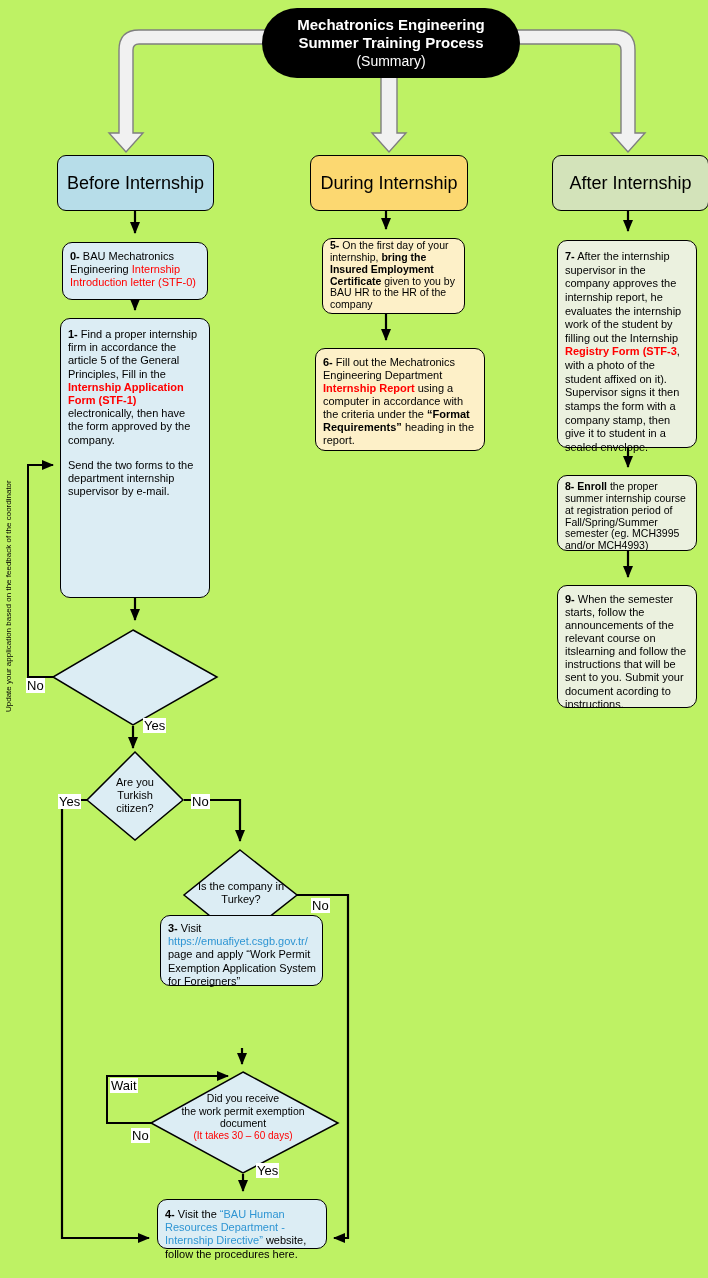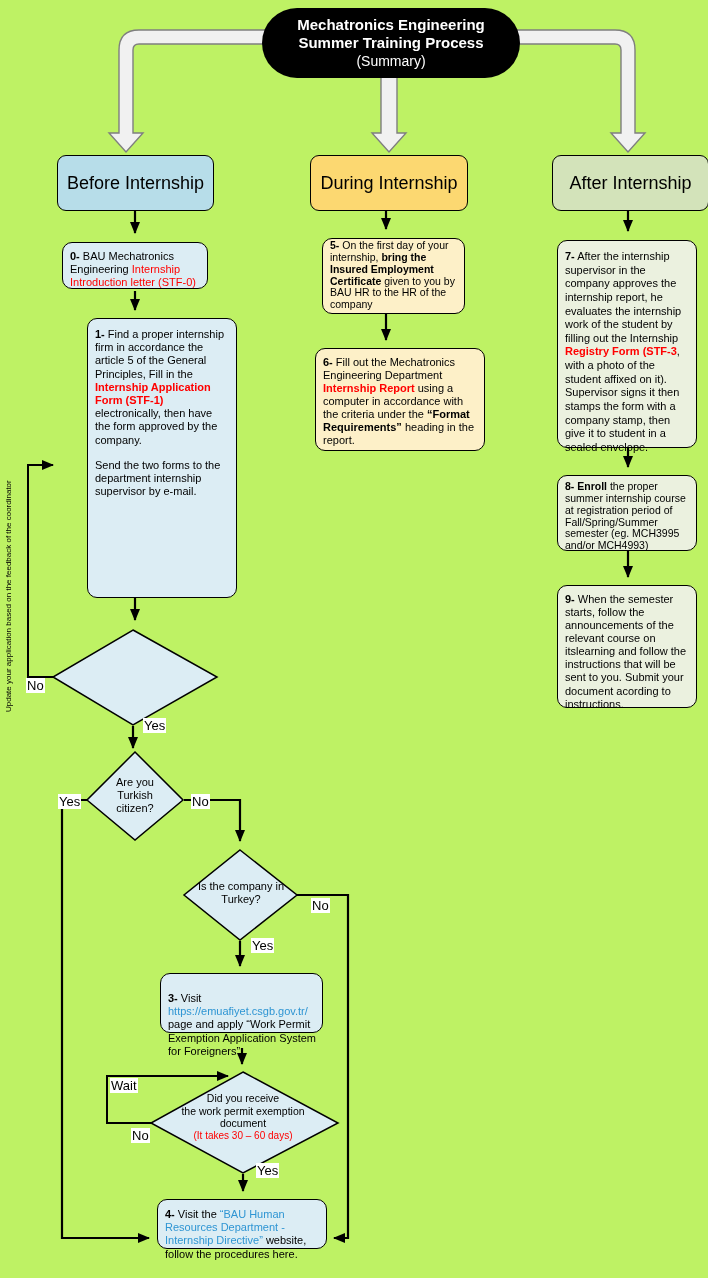--- a/index.html
+++ b/index.html
@@ -92,25 +92,25 @@
   </div>
   <div class="hdr hdr-during">
     <span>During Internship</span>
   </div>
   <div class="hdr hdr-after">
     <span>After Internship</span>
   </div>
 
   <div class="sidenote">Update your application based on the feedback of the coordinator</div>
 
-  <div class="box box-before" style="left:62px;top:242px;width:146px;height:47px;">
+  <div class="box box-before" style="left:62px;top:242px;width:146px;height:58px;">
     <p><span class="b">0-</span><span> BAU Mechatronics Engineering </span><span class="red">Internship Introduction letter (STF-0)</span></p>
   </div>
 
-  <div class="box box-before" style="left:60px;top:318px;width:150px;height:280px;padding-top:9px;margin-left:27px;">
+  <div class="box box-before" style="left:60px;top:318px;width:150px;height:280px;padding-top:9px;">
     <p>
       <span class="b">1-</span><span> Find a proper internship firm in accordance the article 5 of the General Principles, Fill in the </span><span class="redb">Internship Application Form (STF-1)</span><span> electronically, then have the form approved by the company.</span>
     </p>
     <p><span>Send the two forms to the department internship supervisor by e-mail.</span></p>
   </div>
 
   <div class="lbl" style="left:26px;top:678px;">No</div>
   <div class="lbl" style="left:143px;top:718px;">Yes</div>
 
   <div class="dtext" style="left:95px;top:776px;width:80px;">
@@ -121,21 +121,21 @@
   <div class="lbl" style="left:58px;top:794px;">Yes</div>
   <div class="lbl" style="left:191px;top:794px;">No</div>
 
   <div class="dtext" style="left:186px;top:880px;width:110px;">
     <div>Is the company in</div>
     <div>Turkey?</div>
   </div>
   <div class="lbl" style="left:311px;top:898px;">No</div>
   <div class="lbl" style="left:251px;top:938px;">Yes</div>
 
-  <div class="box box-before" style="left:160px;top:973px;width:163px;height:60px;padding-top:18px;">
+  <div class="box box-before" style="left:160px;top:915px;width:163px;height:71px;padding-top:6px;">
     <p><span class="b">3-</span><span> Visit </span><span class="link">https://emuafiyet.csgb.gov.tr/</span><span> page and apply “Work Permit Exemption Application System for Foreigners”</span></p>
   </div>
 
   <div class="dtext" style="left:158px;top:1092px;width:170px;font-size:10.5px;">
     <div>Did you receive</div>
     <div>the work permit exemption</div>
     <div>document</div>
     <div class="red" style="font-size:10px;">(It takes 30 – 60 days)</div>
   </div>
   <div class="lbl" style="left:110px;top:1078px;">Wait</div>

